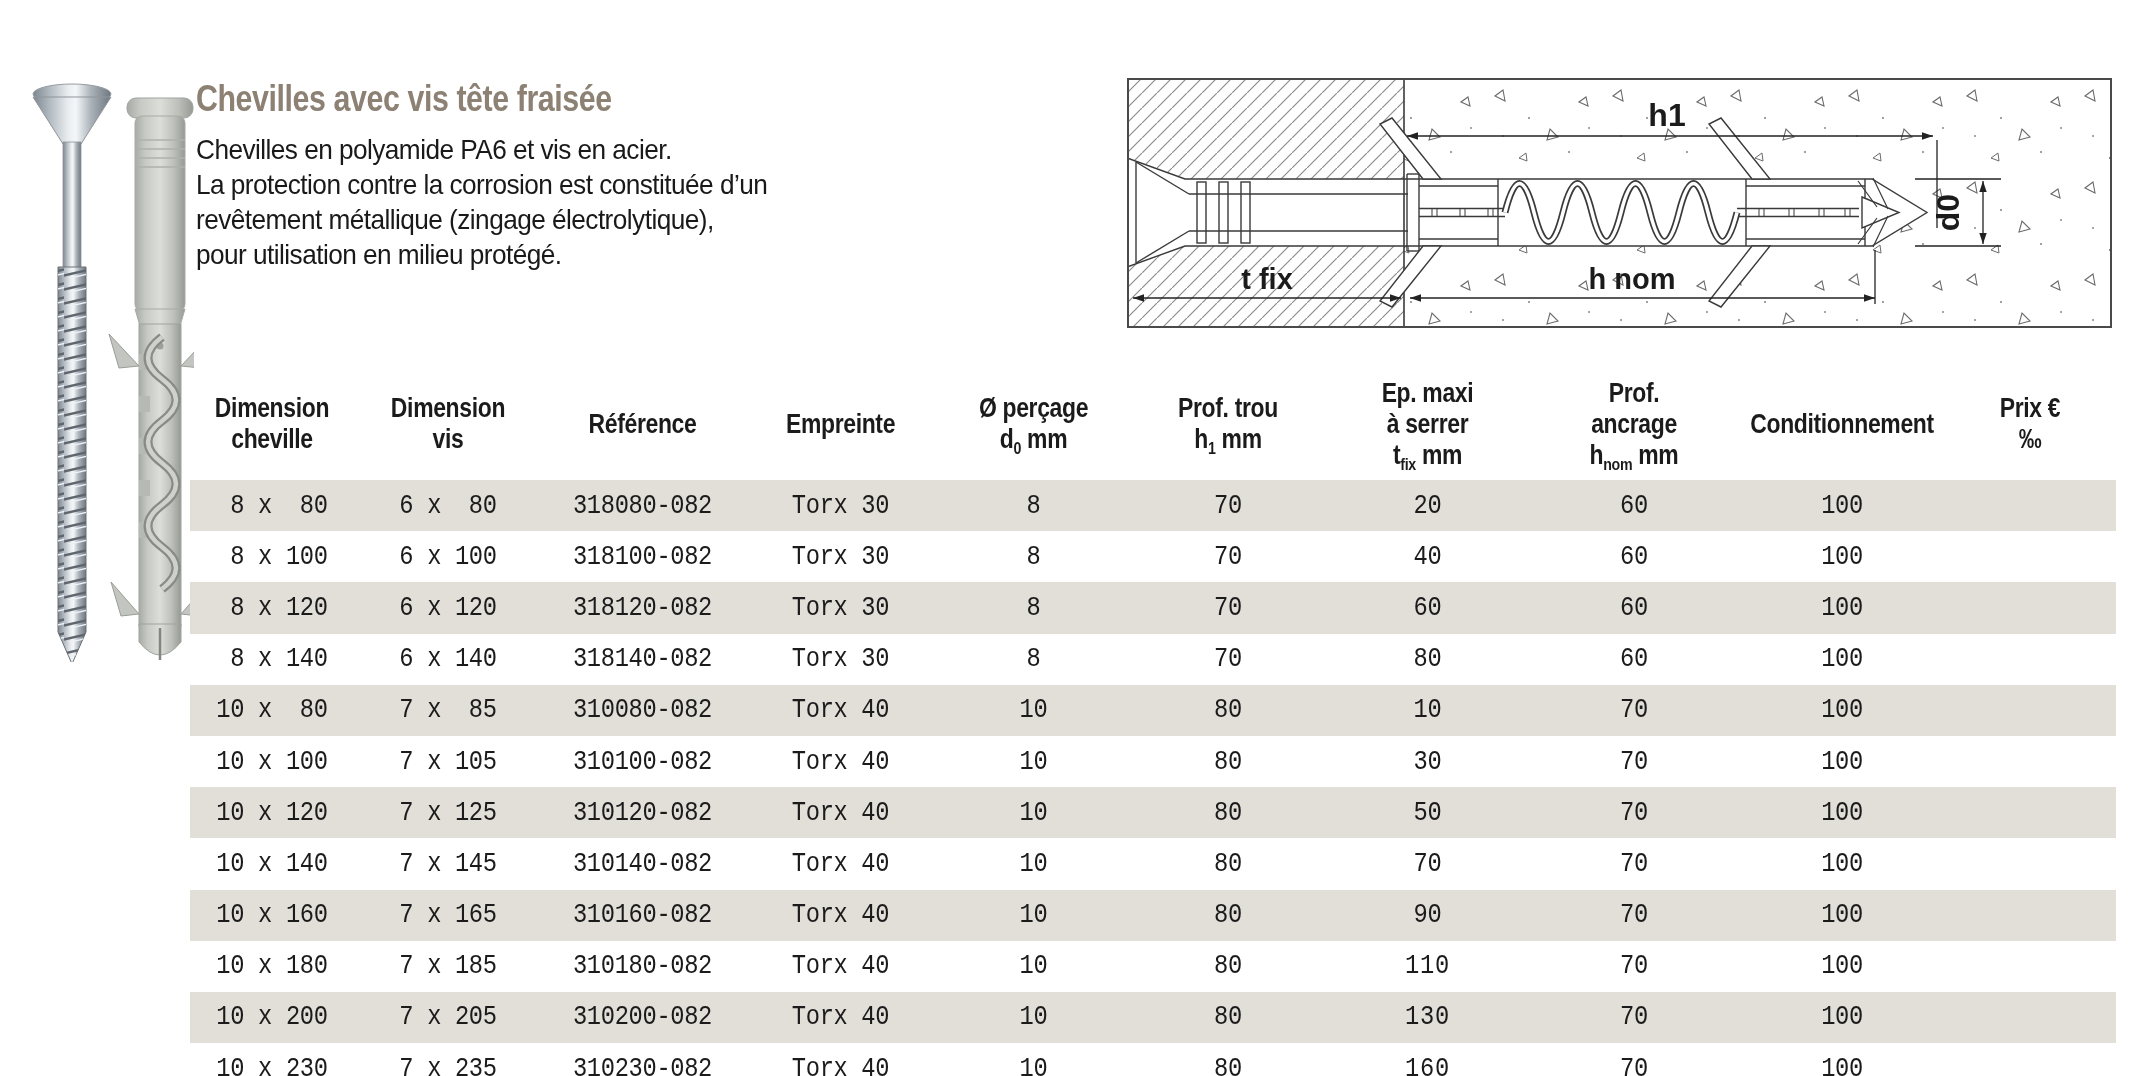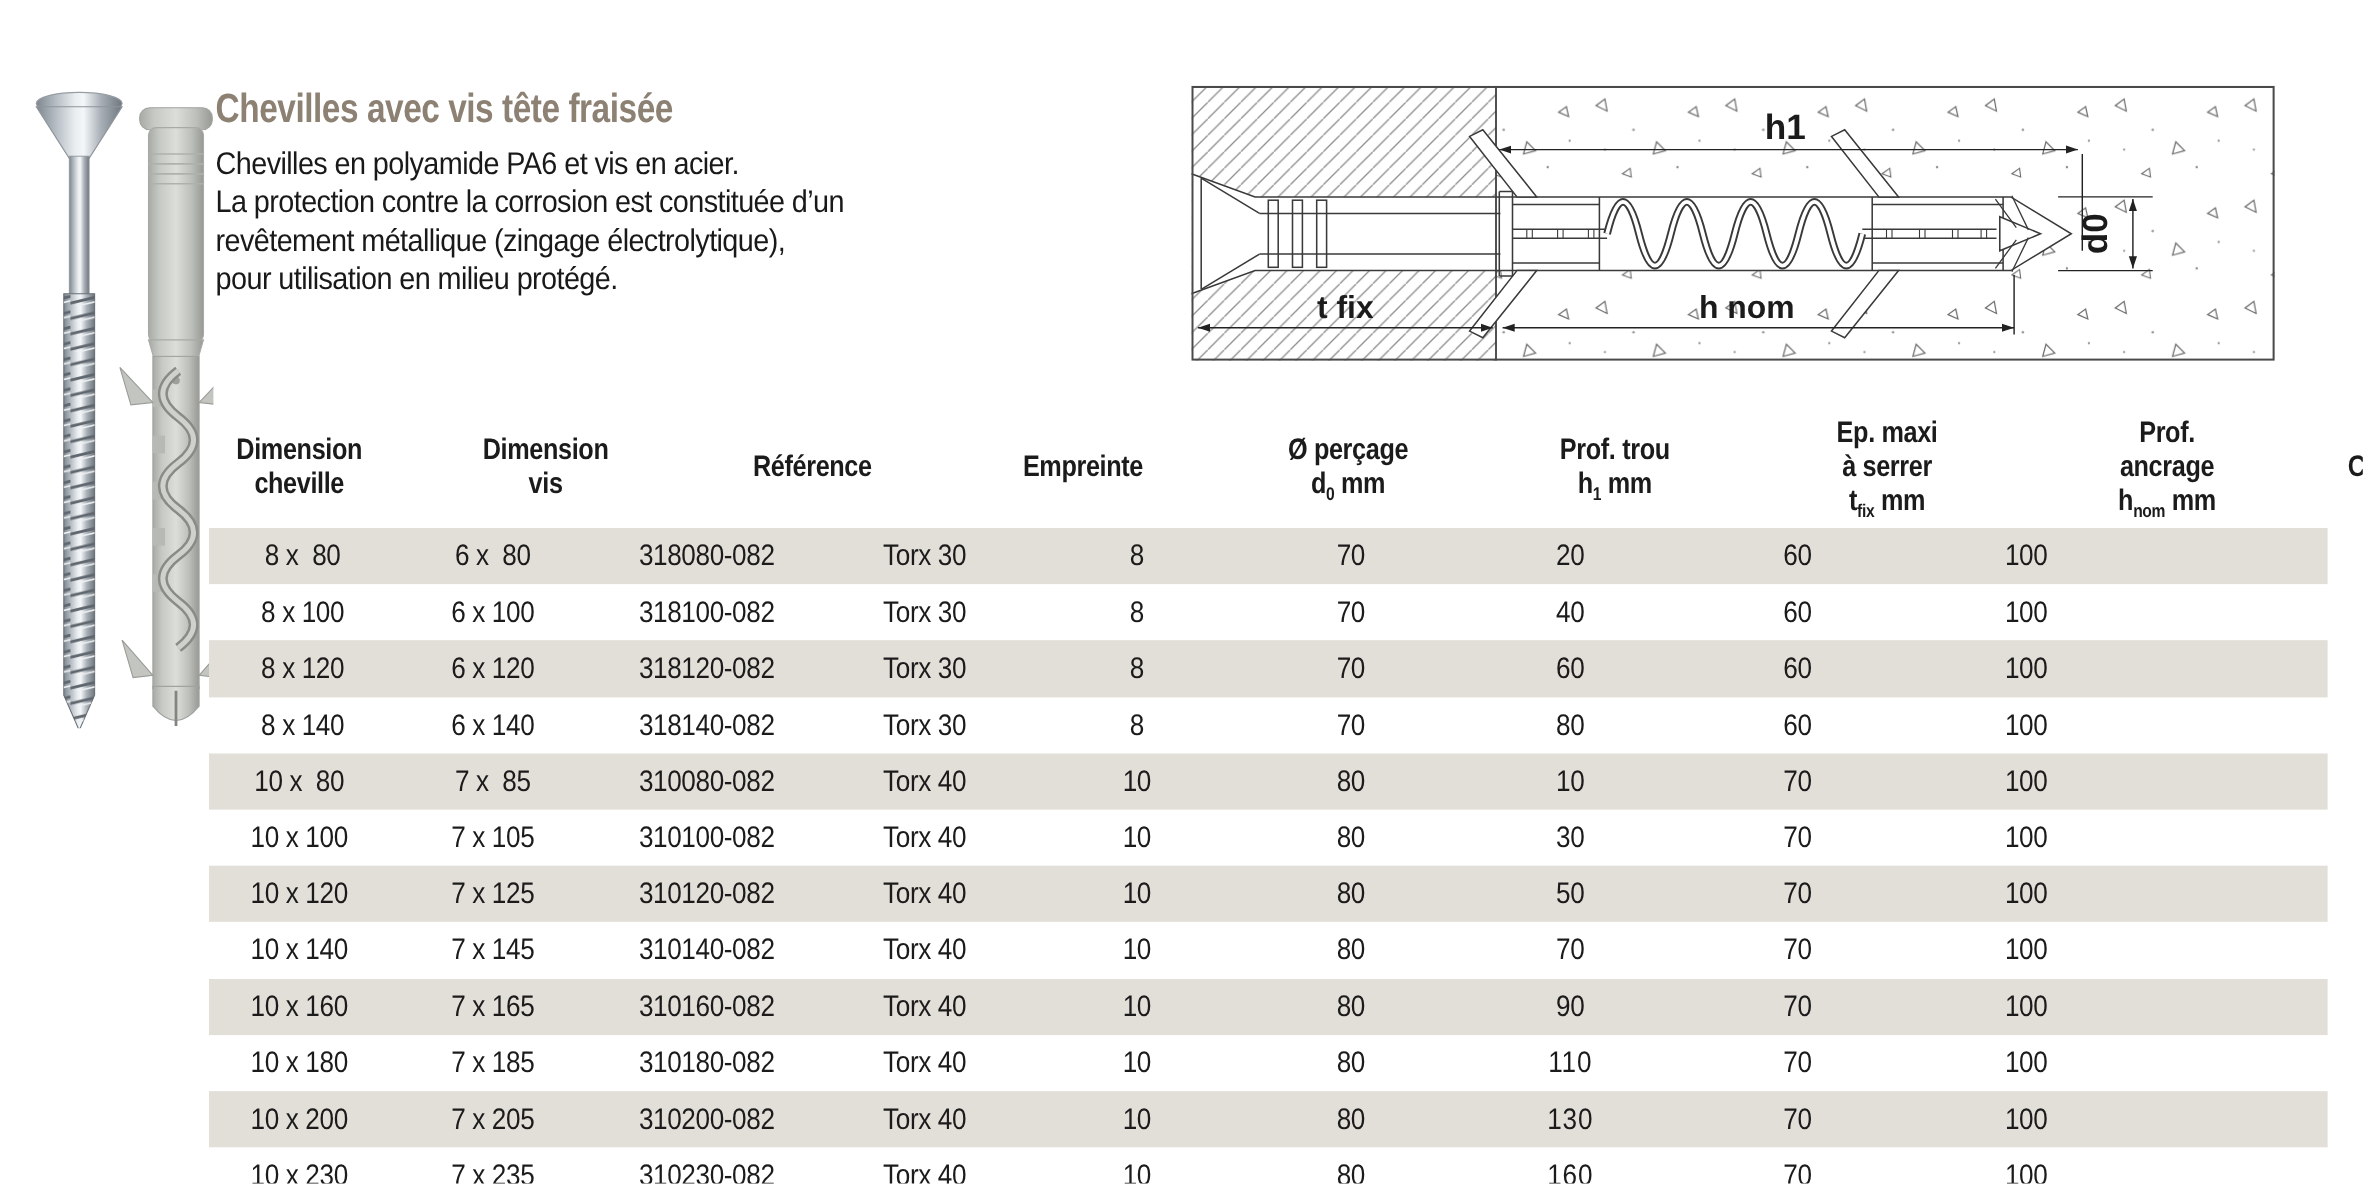--- a/index.html
+++ b/index.html
@@ -22,41 +22,41 @@
   }
   .desc {
     position:absolute; left:196px; top:94px;
     font-size:28.5px; line-height:35px; color:#191919;
     letter-spacing:-0.6px; white-space:pre-line;
     transform:scaleX(0.92); transform-origin:left top;
     width:760px;
   }
 
   
-  .diagram { position:absolute; left:1083px; top:40px; width:985px; height:250px;border-radius:12px; }
+  .diagram { position:absolute; left:1127px; top:40px; width:985px; height:250px;border-radius:12px; }
   .diagram svg { display:block; }
   .dim-label { font-family:"Liberation Sans", sans-serif; font-weight:bold; fill:#1b1b1b; }
 
   
   .table { position:absolute; left:190px; top:330px; width:1926px; }
   .thead {
     display:grid; height:112px; align-items:center;
     grid-template-columns:164px 188px 201px 195px 191px 198px 201px 212px 204px 172px;
-    gap:48px;
   }
   .th {
     display:flex; flex-direction:column; justify-content:center; align-items:center;
     font-weight:bold; font-size:27px; line-height:31px; text-align:center;
     letter-spacing:-0.4px; transform:scaleX(0.85);
   }
   .th sub { font-size:0.62em; line-height:0; }
   .tbody { }
   .t-row {
     display:grid; height:51.2px; align-items:center;
     grid-template-columns:164px 188px 201px 195px 191px 198px 201px 212px 204px 172px;
+    font-family:Liberation Mono, monospace;
   }
   .t-row.shaded { background:#e2ded8; }
   .td {
     text-align:center; font-size:27px; white-space:pre;
     letter-spacing:-0.4px; transform:scaleX(0.88);
   }
   .td.wide { letter-spacing:0.8px; }
 </style>
 </head>
 <body>

